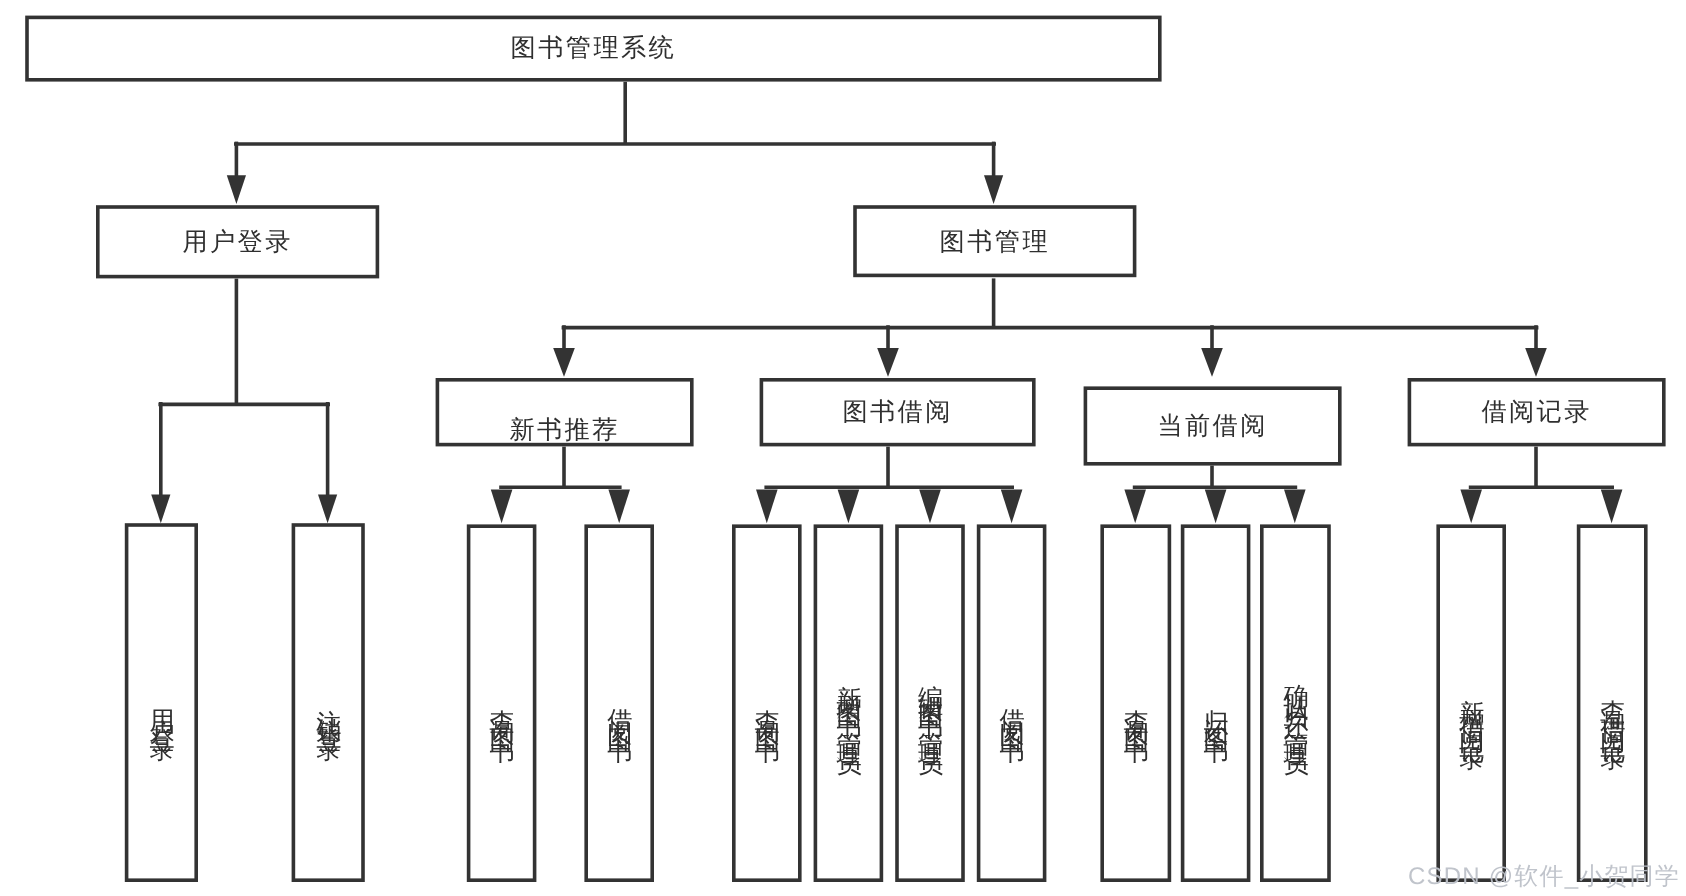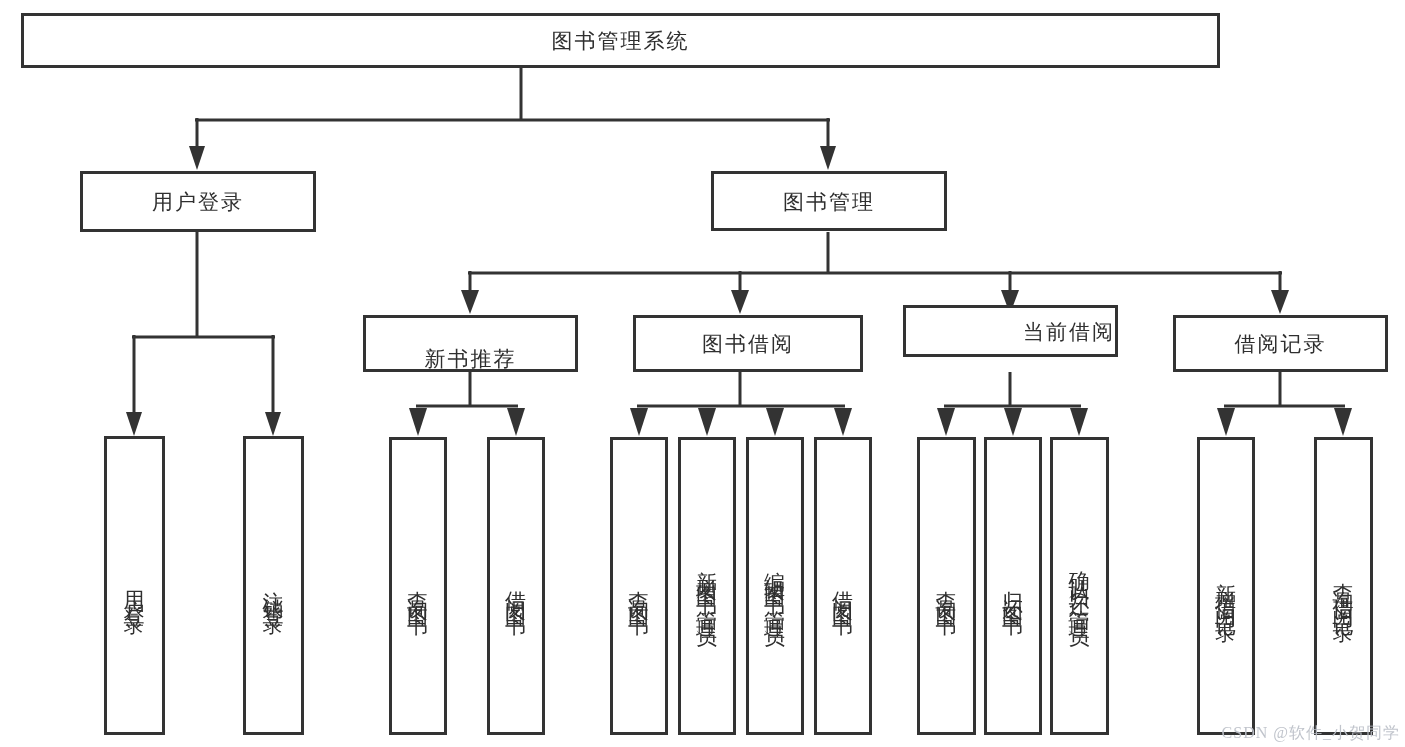--- a/index.html
+++ b/index.html
@@ -38,27 +38,26 @@
     text-orientation: mixed;
     font-size: 21px;
     letter-spacing: 8px;
     line-height: 1;
     padding-top: 8px; 
   }
   .watermark {
     position: absolute;
     right: 5px;
     bottom: 3px;
-    font-size: 16px;
+    font-size: 20px;
     letter-spacing: 1px;
     color: #bdc1c9;
     opacity: 0.95;
     z-index: 5;
     white-space: nowrap;
-    font-family: Liberation Serif, serif;
   }
 </style>
 </head>
 <body>
 
 <div class="stage">
 
   <svg class="connectors" width="1405" height="747" viewBox="0 0 1405 747" stroke="#333333" stroke-width="3" fill="#333333">
 
     <line x1="521" y1="68" x2="521" y2="120"></line>
@@ -104,36 +103,36 @@
     <polygon points="1004,408 1022,408 1013,436" stroke="none"></polygon>
     <polygon points="1070,408 1088,408 1079,436" stroke="none"></polygon>
 
     <line x1="1280" y1="372" x2="1280" y2="406"></line>
     <line x1="1224" y1="406" x2="1345" y2="406"></line>
     <polygon points="1217,408 1235,408 1226,436" stroke="none"></polygon>
     <polygon points="1334,408 1352,408 1343,436" stroke="none"></polygon>
   </svg>
 
   <div id="nodes-layer">
-      <div class="node horizontal" style="left: 21px; top: 13px; width: 1199px; height: 55px;">
+      <div class="node horizontal" style="left: 21px; top: 13px; width: 947px; height: 55px;">
         <span class="label">图书管理系统</span>
       </div>
       <div class="node horizontal" style="left: 80px; top: 171px; width: 236px; height: 61px;">
         <span class="label">用户登录</span>
       </div>
       <div class="node horizontal" style="left: 711px; top: 171px; width: 236px; height: 60px;">
         <span class="label">图书管理</span>
       </div>
       <div class="node horizontal" style="left: 363px; top: 315px; width: 215px; height: 57px; align-items: flex-end;">
         <span class="label">新书推荐</span>
       </div>
       <div class="node horizontal" style="left: 633px; top: 315px; width: 230px; height: 57px;">
         <span class="label">图书借阅</span>
       </div>
-      <div class="node horizontal" style="left: 903px; top: 305px; width: 215px; height: 52px; justify-content: flex-end;">
+      <div class="node horizontal" style="left: 903px; top: 322px; width: 215px; height: 66px;">
         <span class="label">当前借阅</span>
       </div>
       <div class="node horizontal" style="left: 1173px; top: 315px; width: 215px; height: 57px;">
         <span class="label">借阅记录</span>
       </div>
       <div class="node vertical" style="left: 104px; top: 436px; width: 61px; height: 299px;">
         <span class="label">用户登录</span>
       </div>
       <div class="node vertical" style="left: 243px; top: 436px; width: 61px; height: 299px;">
         <span class="label">注销登录</span>

